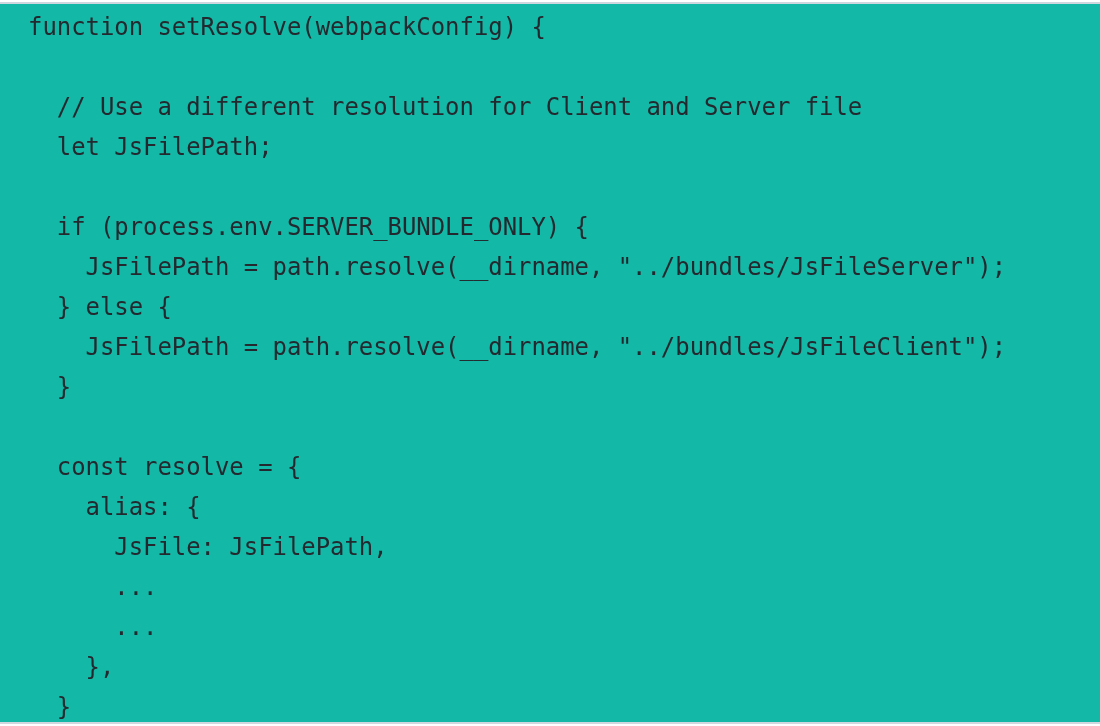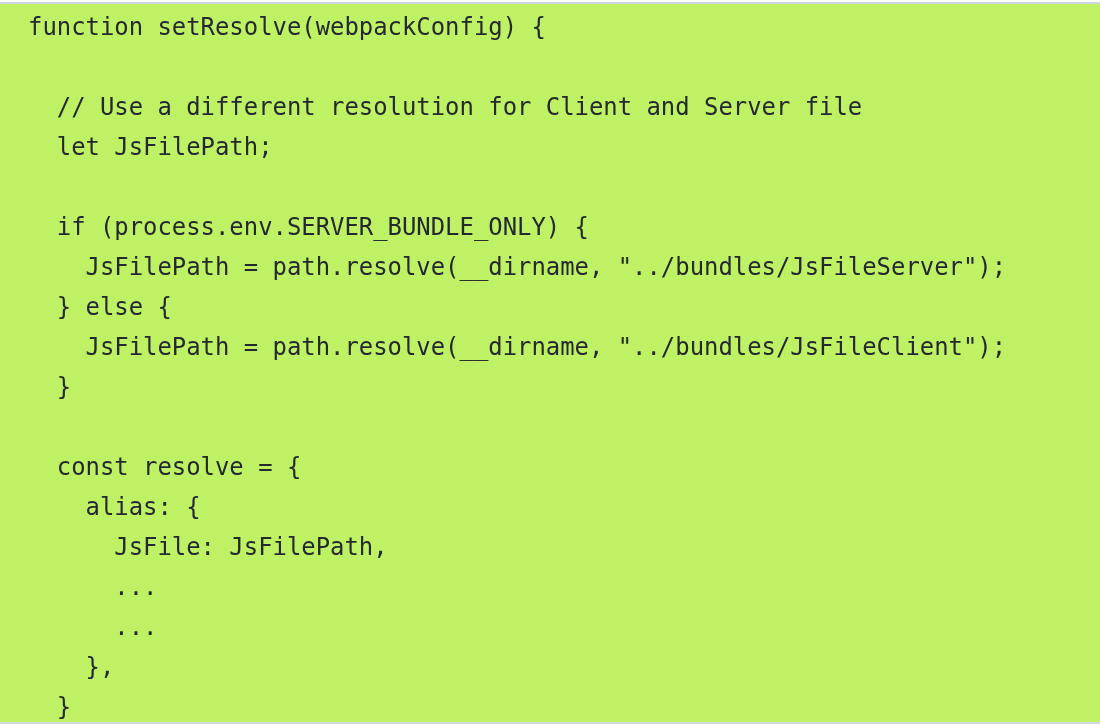--- a/index.html
+++ b/index.html
@@ -15,21 +15,21 @@
     }
     .code-block {
       position: absolute;
       left: 0;
       top: 2px;
       width: 1100px;
       height: 722px;
       box-sizing: border-box;
       border-top: 2px solid #d0d7de;
       border-bottom: 2px solid #d0d7de;
-      background: #bef264;
+      background: #14b8a6;
       overflow: hidden;
     }
     .code {
       margin: 0;
       padding: 0 0 0 28px;
       position: absolute;
       top: 3px;
       left: 0;
       font-family: "DejaVu Sans Mono", "Liberation Mono", monospace;
       font-size: 23.9px;

